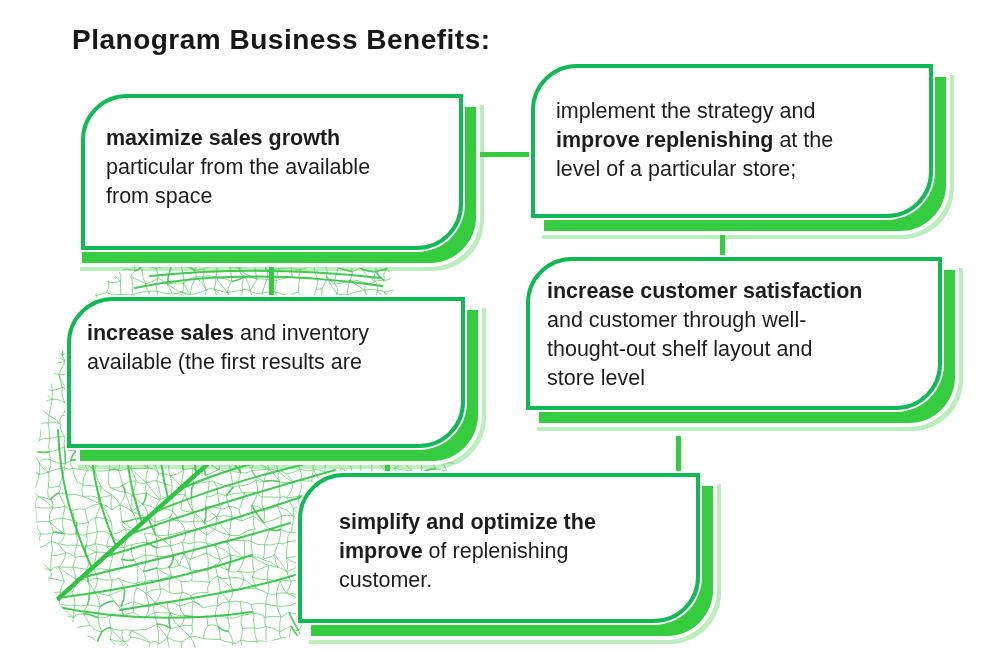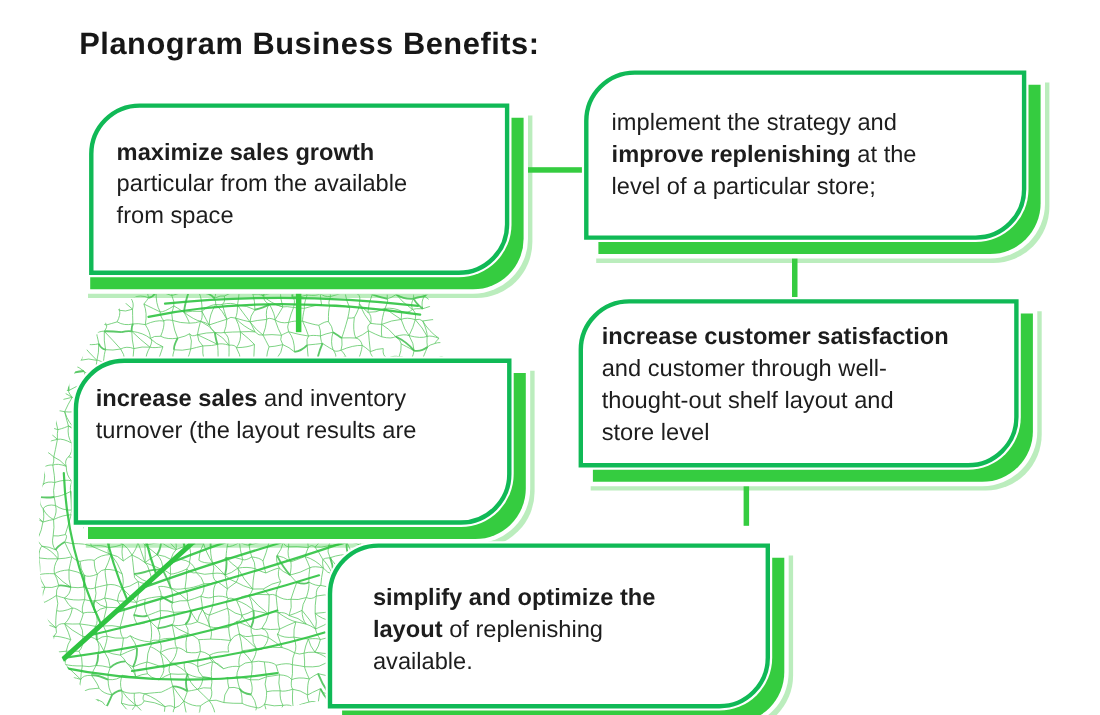--- a/index.html
+++ b/index.html
@@ -14,23 +14,23 @@
   svg.leaf{position:absolute;left:0;top:0;z-index:0;pointer-events:none;}
   .conn{position:absolute;background:var(--shadow_green,#35cc40);z-index:1;}
   .c1{left:458px;top:152px;width:78px;height:5px;}
   .c2{left:720px;top:214px;width:5px;height:62px;}
   .c3{left:269px;top:246px;width:5px;height:56px;}
   .c4{left:676px;top:436px;width:5px;height:42px;}
   .c5{left:385px;top:446px;width:5px;height:32px;}
   .benefit{position:absolute;z-index:2;}
   .b1{left:69px;top:94px;width:394px;height:156px;}
   .b2{left:531px;top:64px;width:402px;height:154px;}
-  .b3{left:67px;top:297px;width:398px;height:151px;margin-top:29px;}
-  .b4{left:526px;top:272px;width:400px;height:153px;}
-  .b5{left:298px;top:494px;width:402px;height:150px;}
+  .b3{left:67px;top:297px;width:398px;height:151px;}
+  .b4{left:526px;top:257px;width:400px;height:153px;padding-left:16px;}
+  .b5{left:298px;top:473px;width:402px;height:150px;}
   .shadow{
     position:absolute;inset:0;transform:translate(13px,13px);
     background:var(--shadow_green,#35cc40);
     border-radius:46px 0 46px 0;
     box-shadow:0 0 0 4px #ffffff, 3px 3px 0 5px rgba(61,204,65,.35);
   }
   .card{
     position:absolute;inset:0;background:#ffffff;
     border:4px solid var(--edge_green,#10b956);
     border-radius:46px 0 46px 0;box-sizing:border-box;
@@ -115,21 +115,21 @@
           <div class="line"><span>level of a particular store;</span></div>
         </div>
     </div>
   </div>
 
   <div class="benefit b3">
     <div class="shadow"></div>
     <div class="card">
       <div class="text">
           <div class="line"><span class="b">increase sales</span><span> and inventory</span></div>
-          <div class="line"><span>turnover (the layout results are</span></div>
+          <div class="line"><span>available (the first results are</span></div>
         </div>
     </div>
   </div>
 
   <div class="benefit b4">
     <div class="shadow"></div>
     <div class="card">
       <div class="text">
           <div class="line"><span class="b">increase customer satisfaction</span></div>
           <div class="line"><span>and customer through well-</span></div>
@@ -137,19 +137,19 @@
           <div class="line"><span>store level</span></div>
         </div>
     </div>
   </div>
 
   <div class="benefit b5">
     <div class="shadow"></div>
     <div class="card">
       <div class="text">
           <div class="line"><span class="b">simplify and optimize the</span></div>
-          <div class="line"><span class="b">layout</span><span> of replenishing</span></div>
-          <div class="line"><span>available.</span></div>
+          <div class="line"><span class="b">improve</span><span> of replenishing</span></div>
+          <div class="line"><span>customer.</span></div>
         </div>
     </div>
   </div>
 
 </div>
 
 </body></html>

